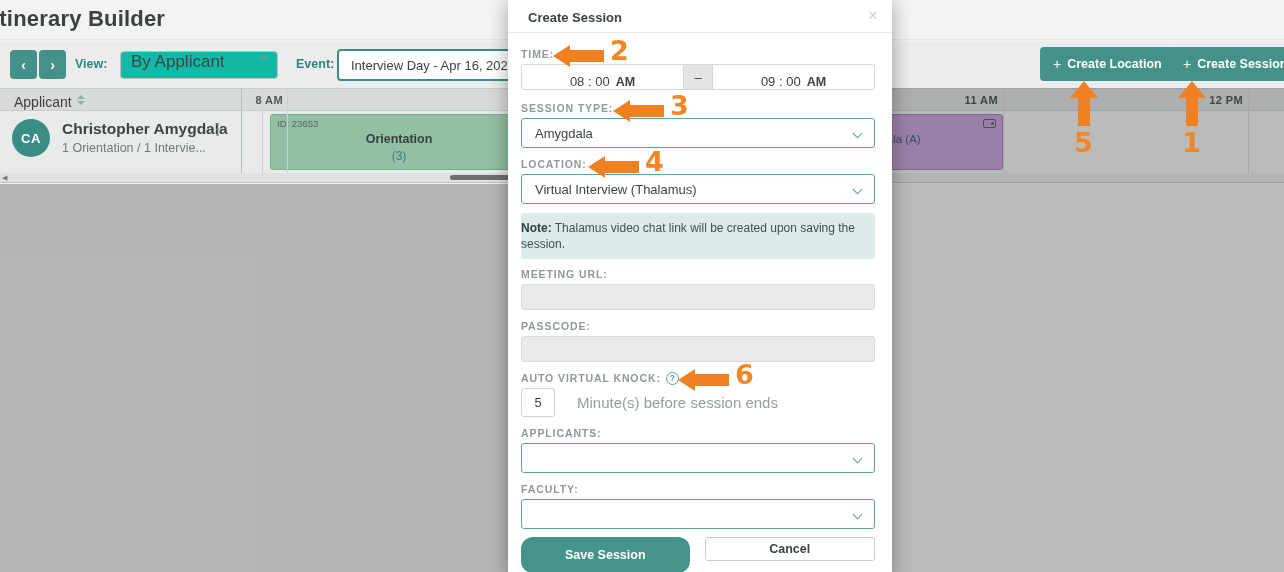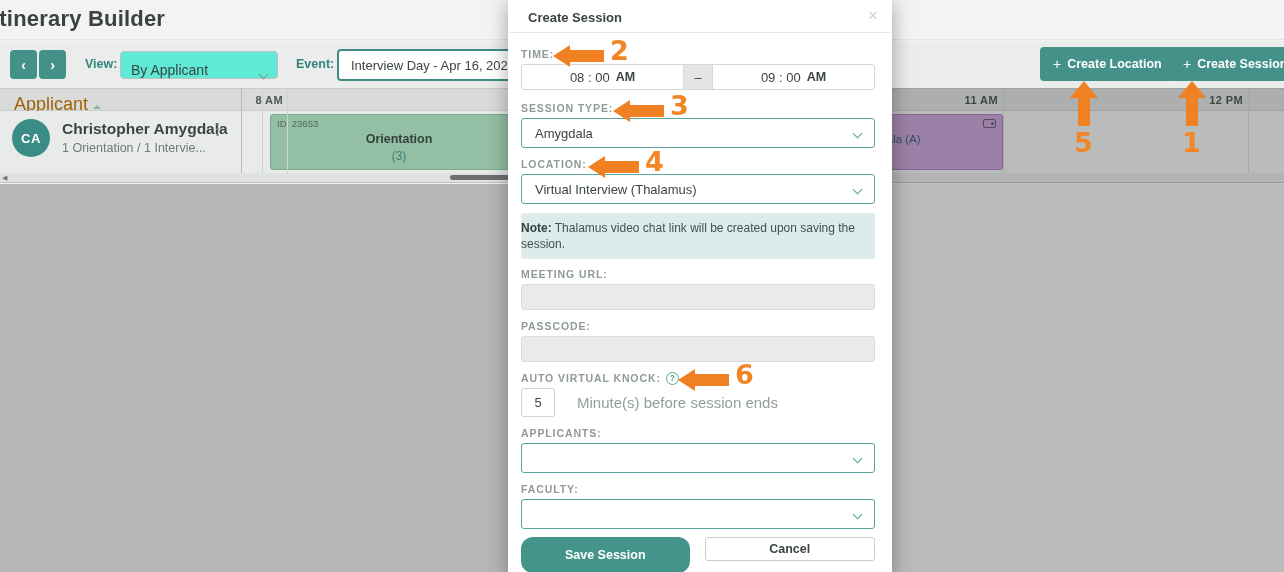--- a/index.html
+++ b/index.html
@@ -14,39 +14,39 @@
   
   .page-header{position:absolute;left:0;top:0;width:1284px;height:40px;background:#f2f3f2;border-bottom:1px solid #e3e5e4;}
   .page-title{position:absolute;left:-7px;top:6px;font-size:22px;font-weight:700;color:#39423f;letter-spacing:.2px;}
 
   
   .toolbar{position:absolute;left:0;top:41px;width:1284px;height:47px;background:#ebedec;}
   .navbtn{position:absolute;top:9px;width:27px;height:29px;background:var(--teal);border-radius:4px;color:#fff;
     display:flex;align-items:center;justify-content:center;font-size:14px;font-weight:700;cursor:pointer;}
   .navbtn.prev{left:10px}.navbtn.next{left:39px}
   .tb-label{position:absolute;top:16px;font-size:12.5px;font-weight:700;color:var(--teal-text);}
-  .view-label{left:85px}.event-label{left:296px}
-  .select-lite{position:absolute;left:120px;top:10px;width:158px;height:28px;background:#5eead4;border:1px solid #bcc2c1;
-    border-radius:4px;font-size:14px;color:var(--ink);display:flex;align-items:flex-end;padding:0 10px;cursor:pointer;}
+  .view-label{left:75px}.event-label{left:296px}
+  .select-lite{position:absolute;left:120px;top:10px;width:158px;height:28px;background:#14b8a6;border:1px solid #bcc2c1;
+    border-radius:4px;font-size:17px;color:var(--ink);display:flex;align-items:flex-start;padding:0 10px;cursor:pointer;}
   .select-event{position:absolute;left:337px;top:8px;width:190px;height:32px;background:#fff;border:2px solid var(--teal-dark);
     border-radius:4px;font-size:13px;color:var(--ink);display:flex;align-items:center;padding:0 12px;cursor:pointer;}
   .chev{margin-left:auto;width:7px;height:7px;border-right:1.5px solid #8a9492;border-bottom:1.5px solid #8a9492;transform:rotate(45deg);flex:0 0 auto;}
   .info-badge{position:absolute;left:899px;top:54px;width:15px;height:15px;border:1.5px solid #b5413c;border-radius:50%;
     color:#b5413c;font-size:10px;font-weight:700;display:flex;align-items:center;justify-content:center;font-family:"Liberation Serif",serif;}
   .unpub{position:absolute;left:921px;top:55px;font-size:13px;font-weight:700;color:var(--ink);}
   .toggle{position:absolute;left:1006px;top:54px;width:30px;height:16px;background:#d6d8d7;border:1px solid #c3c6c5;border-radius:9px;cursor:pointer;}
   .toggle .knob{position:absolute;left:1px;top:1px;width:12px;height:12px;border-radius:50%;background:#a9adab;}
   .btn-teal{position:absolute;top:47px;height:34px;background:var(--teal);border-radius:4px;color:#fff;font-size:12.5px;font-weight:700;
     display:flex;align-items:center;justify-content:center;padding:0 13px;cursor:pointer;white-space:nowrap;}
   .btn-teal .plus{margin-right:6px;font-weight:400;font-size:14px;}
   .btn-loc{left:1040px}.btn-sess{left:1170px}
 
   
   .grid-header{position:absolute;left:0;top:88px;width:1284px;height:23px;background:#d8dbda;border-top:1px solid #c6cac9;border-bottom:1px solid #c9cdcc;}
-  .applicant-h{position:absolute;left:14px;top:5px;font-size:18px;color:#a16207;display:flex;align-items:flex-end;gap:5px;}
+  .applicant-h{position:absolute;left:14px;top:5px;font-size:14px;color:#404040;display:flex;align-items:flex-start;gap:5px;}
   .sort-ic{display:inline-block;margin-top:1px;}
   .sort-ic i{display:block;width:0;height:0;border-left:4px solid transparent;border-right:4px solid transparent;}
   .sort-ic i.up{border-bottom:4px solid #8fb3ac;margin-bottom:2px}
   .sort-ic i.dn{border-top:4px solid #8fb3ac}
   .time-h{position:absolute;top:5px;font-size:11px;font-weight:700;color:#4e5856;text-align:right;letter-spacing:.4px;}
   .th8{left:225px;width:58px}.th11{left:938px;width:60px}.th12{left:1183px;width:60px}
   .grid-row{position:absolute;left:0;top:111px;width:1284px;height:62px;background:#e9ebea;}
   .gline{position:absolute;top:88px;height:85px;width:1px;background:#cfd2d1;}
   .gl-a{left:241px;background:#b7bbba}.gl-b{left:262px}.gl-c{left:287px}.gl-d{left:1003px}.gl-e{left:1248px}
   .avatar{position:absolute;left:12px;top:8px;width:38px;height:38px;border-radius:50%;background:#3a8d85;color:#fff;
@@ -76,21 +76,21 @@
   
   .modal{position:absolute;left:508px;top:0;width:384px;height:578px;background:#fff;z-index:10;border-radius:0 0 4px 4px;
     box-shadow:0 2px 20px rgba(0,0,0,0.35);}
   .m-head{position:relative;height:33px;border-bottom:1px solid #e7e9e8;}
   .m-title{position:absolute;left:20px;top:10px;font-size:13px;font-weight:700;color:#3b4442;}
   .m-close{position:absolute;right:14px;top:7px;font-size:17px;color:#ccd1d0;cursor:pointer;line-height:18px;}
   .m-body{padding:0 17px 0 13px;}
   .f-label{font-size:10.5px;font-weight:700;color:var(--label);letter-spacing:.9px;height:12px;line-height:12px;display:flex;align-items:center;gap:5px;}
   .mt15{margin-top:15px}.mt12{margin-top:12px}.mt10{margin-top:10px}.mt9{margin-top:9px}
   .time-row{margin-top:4px;height:26px;border:1px solid #d5d8d7;border-radius:3px;display:flex;align-items:stretch;background:#fff;}
-  .time-cell{flex:1;display:flex;align-items:center;justify-content:center;font-size:13px;color:var(--ink);cursor:text;}
+  .time-cell{flex:1;display:flex;align-items:flex-end;justify-content:center;font-size:13px;color:var(--ink);cursor:text;}
   .time-cell b{margin-left:6px;font-size:12.5px;}
   .time-sep{width:30px;background:#e2e5e4;border-left:1px solid #d5d8d7;border-right:1px solid #d5d8d7;
     display:flex;align-items:center;justify-content:center;font-size:13px;color:#3c4543;}
   .sel{margin-top:4px;height:30px;border:1.5px solid #57a49b;border-radius:3px;background:#fff;display:flex;align-items:center;
     padding:0 13px;font-size:13px;color:var(--ink);cursor:pointer;}
   .sel .chev{border-color:#57a49b;}
   .note{margin-top:9px;background:#ddecea;border-radius:3px;padding:7px 0;font-size:12px;line-height:16px;color:#3f5150;}
   .note b{color:#32413f}
   .dis-input{margin-top:4px;height:26px;background:#e9eaea;border:1px solid #d8dbda;border-radius:3px;}
   .help-ic{width:13px;height:13px;border:1.3px solid #57a49b;border-radius:50%;color:#57a49b;font-size:8.5px;font-weight:700;

